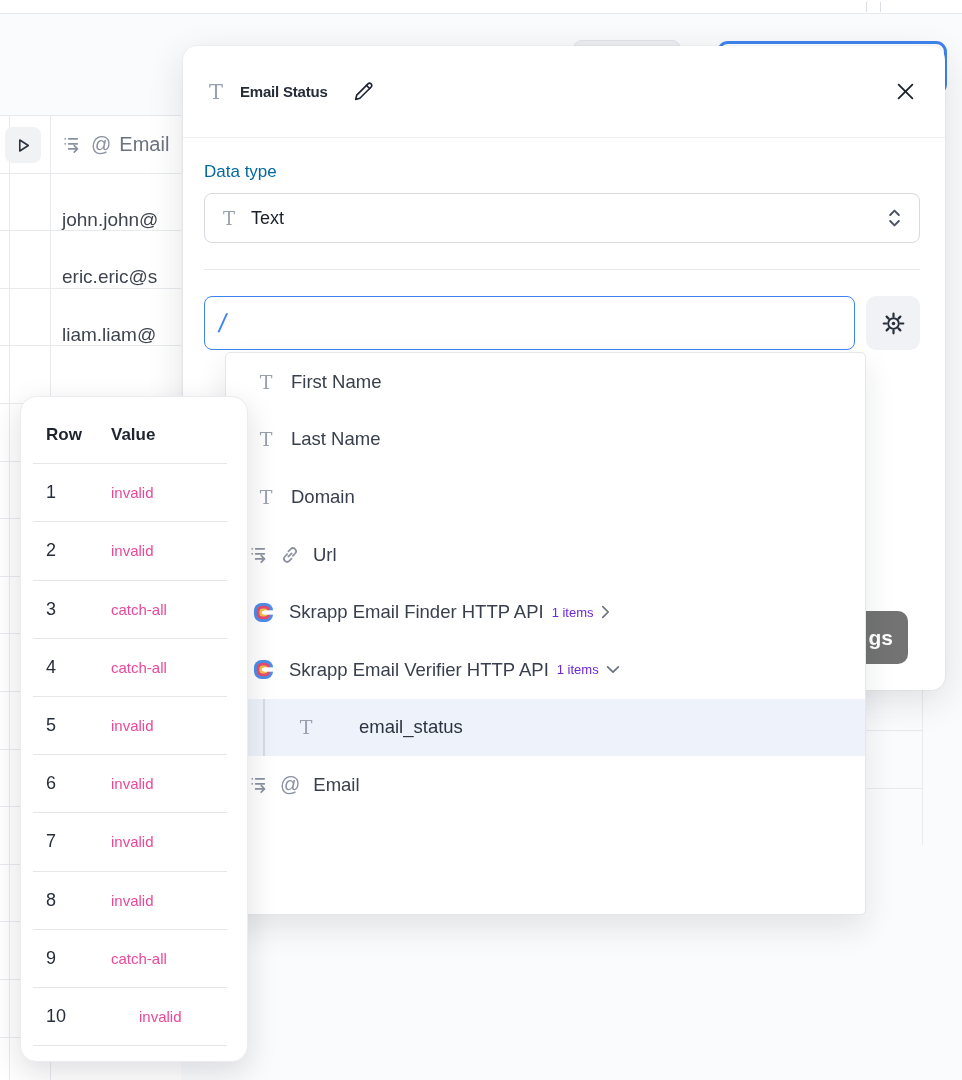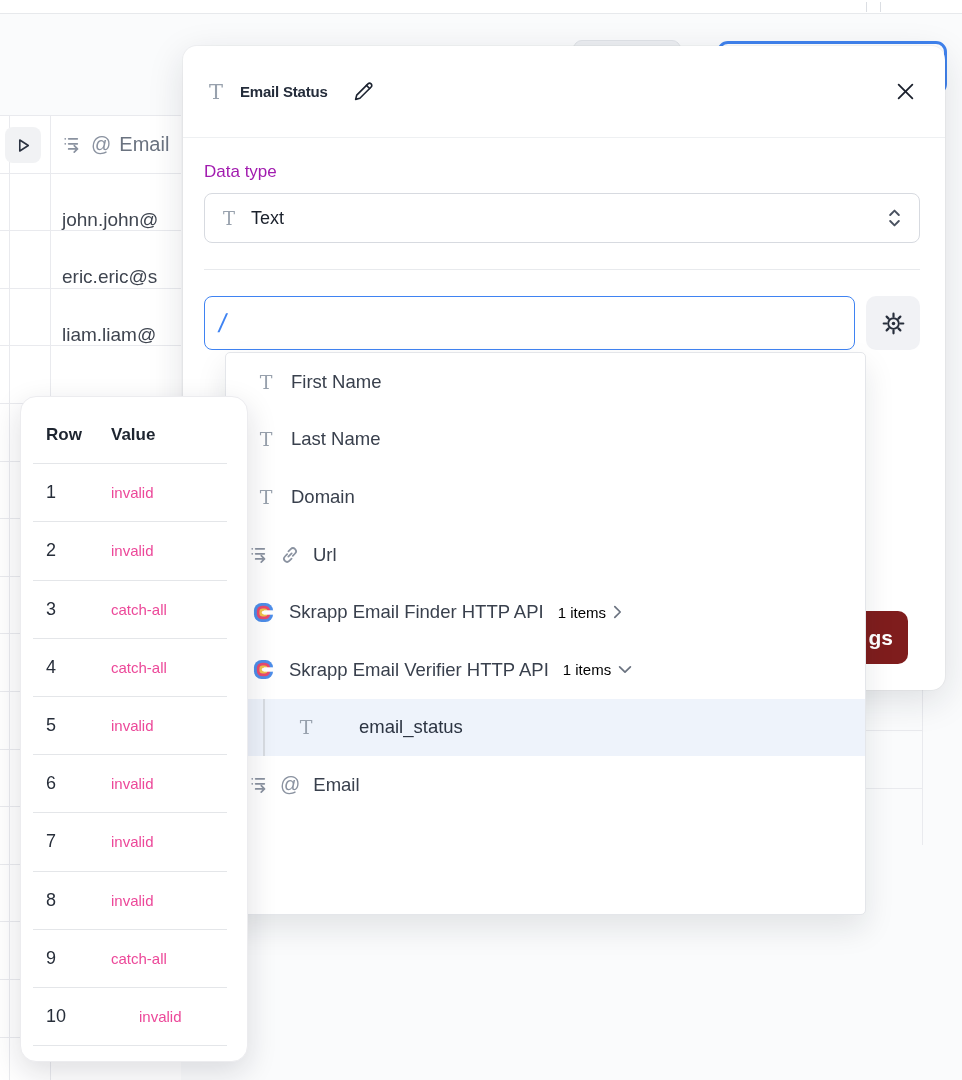--- a/index.html
+++ b/index.html
@@ -38,45 +38,45 @@
   
   .modal { position:absolute; left:183px; top:46px; width:762px; height:644px; background:#ffffff; border-radius:14px;
     box-shadow:0 10px 36px rgba(25,30,45,.13), 0 0 0 1px rgba(25,30,45,.03); z-index:20; }
   .modal-header { height:92px; display:flex; align-items:center; padding:0 26px; border-bottom:1px solid #eef0f2; }
   .ticon { font-family:"DejaVu Serif","Liberation Serif",serif; color:#98a1ad; }
   .modal-header .ticon { font-size:21px; }
   .modal-title { font-size:15px; font-weight:700; color:#242c3a; margin-left:17px; letter-spacing:-0.2px; }
   .pencil-btn { margin-left:22px; display:flex; cursor:pointer; }
   .close-btn { margin-left:auto; display:flex; cursor:pointer; padding:4px; }
   .modal-body { padding:24px 25px 0 21px; }
-  .field-label { font-size:17px; color:#a21caf; }
+  .field-label { font-size:17px; color:#0369a1; }
   .select-box { margin-top:11px; height:50px; border:1px solid #d7dae0; border-radius:8px; display:flex; align-items:center; padding:0 18px; background:#fff; cursor:pointer; }
   .select-box .ticon { font-size:18px; }
   .select-box .val { font-size:18px; color:#1b212c; margin-left:16px; }
   .select-box .chev { margin-left:auto; display:flex; }
   .hr { margin-top:26px; height:1px; background:#e8eaed; }
   .formula-row { margin-top:26px; display:flex; align-items:flex-start; }
   .formula-input { width:654px; height:54px; border:1.5px solid #3f83f2; border-radius:8px; background:#fff; display:flex; align-items:center; padding:0 14px; }
   .slash { color:#3f83f2; font-size:26px; transform:skewX(-10deg); font-weight:400; }
   .gear-chip { margin-left:11px; width:54px; height:54px; background:#f1f2f5; border-radius:10px; display:flex; align-items:center; justify-content:center; cursor:pointer; }
 
   
-  .gs-btn { position:absolute; left:826px; top:611px; width:82px; height:53px; background:#7f1d1d; border-radius:10px; z-index:25;
+  .gs-btn { position:absolute; left:826px; top:611px; width:82px; height:53px; background:#737373; border-radius:10px; z-index:25;
     display:flex; align-items:center; justify-content:flex-end; padding-right:15px; color:#fff; font-size:21px; font-weight:700; cursor:pointer; }
 
   
   .dropdown { position:absolute; left:225px; top:352px; width:641px; height:563px; background:#fff; border:1px solid #e4e6ea; border-radius:5px;
     box-shadow:0 14px 30px rgba(20,25,40,.10); z-index:30; overflow:hidden; }
   .dd-item { position:relative; height:57.6px; display:flex; align-items:center; padding-left:30px; cursor:pointer; }
   .dd-item .ticon { font-size:19px; width:20px; text-align:center; }
   .dd-item .lbl { font-size:18.5px; color:#39404d; margin-left:15px; white-space:nowrap; }
   .dd-item.icons2 { padding-left:23px; }
   .dd-item.icons2 .lbl { margin-left:13px; }
   .dd-item .icon2 { margin-left:10px; display:flex; align-items:center; }
-  .badge { margin-left:14px; font-size:15px; color:#000000; }
+  .badge { margin-left:8px; font-size:13px; color:#6d28d9; }
   .bchev { margin-left:7px; display:flex; }
   .dd-item.sel { padding-left:0; }
   .dd-item.sel .hl { position:absolute; left:21px; right:0; top:0; bottom:0; background:#eef3fb; }
   .dd-item.sel .guide { position:absolute; left:37px; top:0; bottom:0; width:1.5px; background:#d8dce2; }
   .dd-item.sel .content { position:relative; display:flex; align-items:center; padding-left:70px; width:100%; }
   .dd-item.sel .lbl { color:#2c3442;margin-left:43px; }
 
   
   .popover { position:absolute; left:20px; top:396px; width:228px; height:666px; background:#fff; border:1px solid #ececef; border-radius:16px;
     box-shadow:0 10px 30px rgba(20,24,40,.14); z-index:40; padding-top:9px; }

